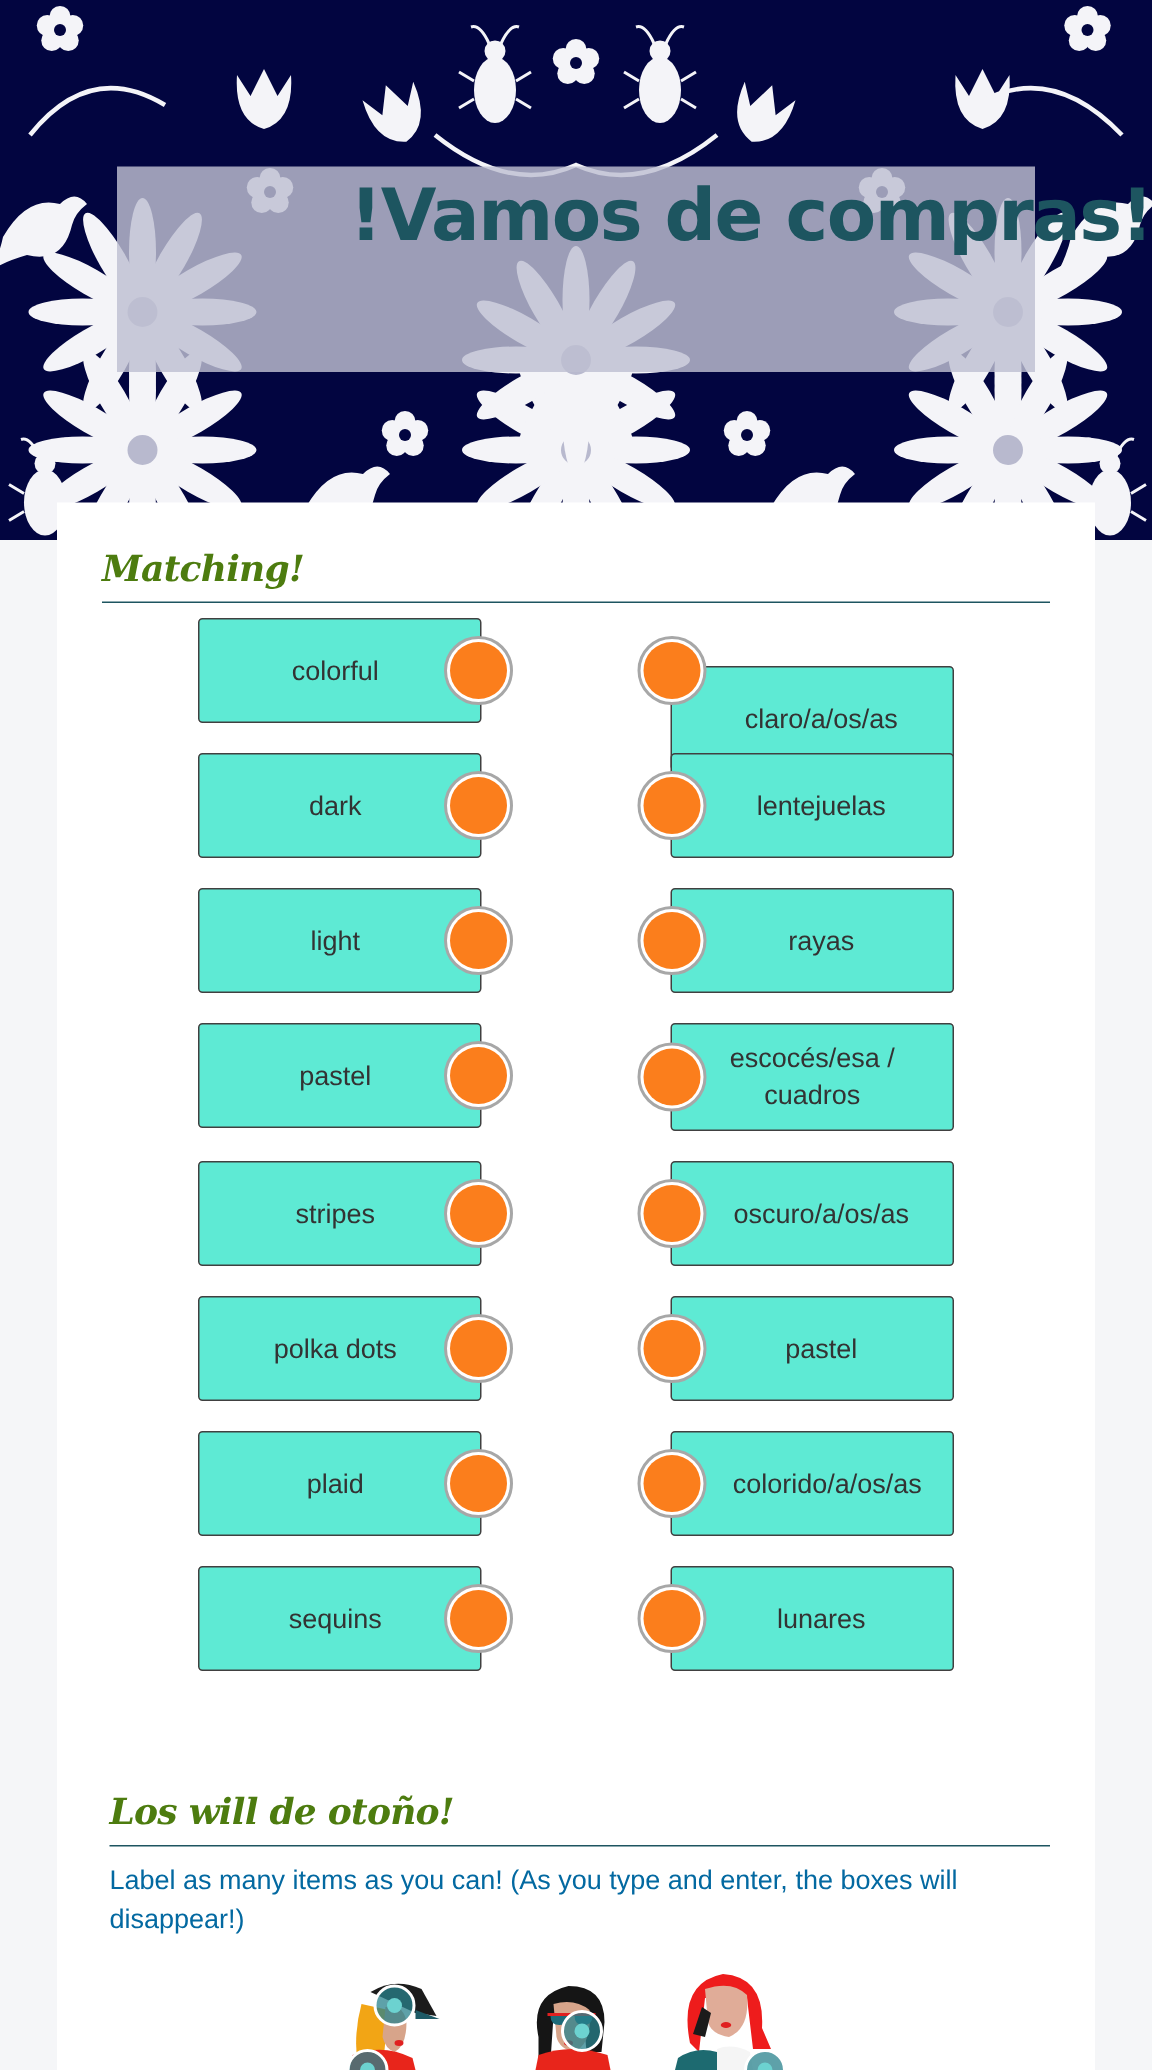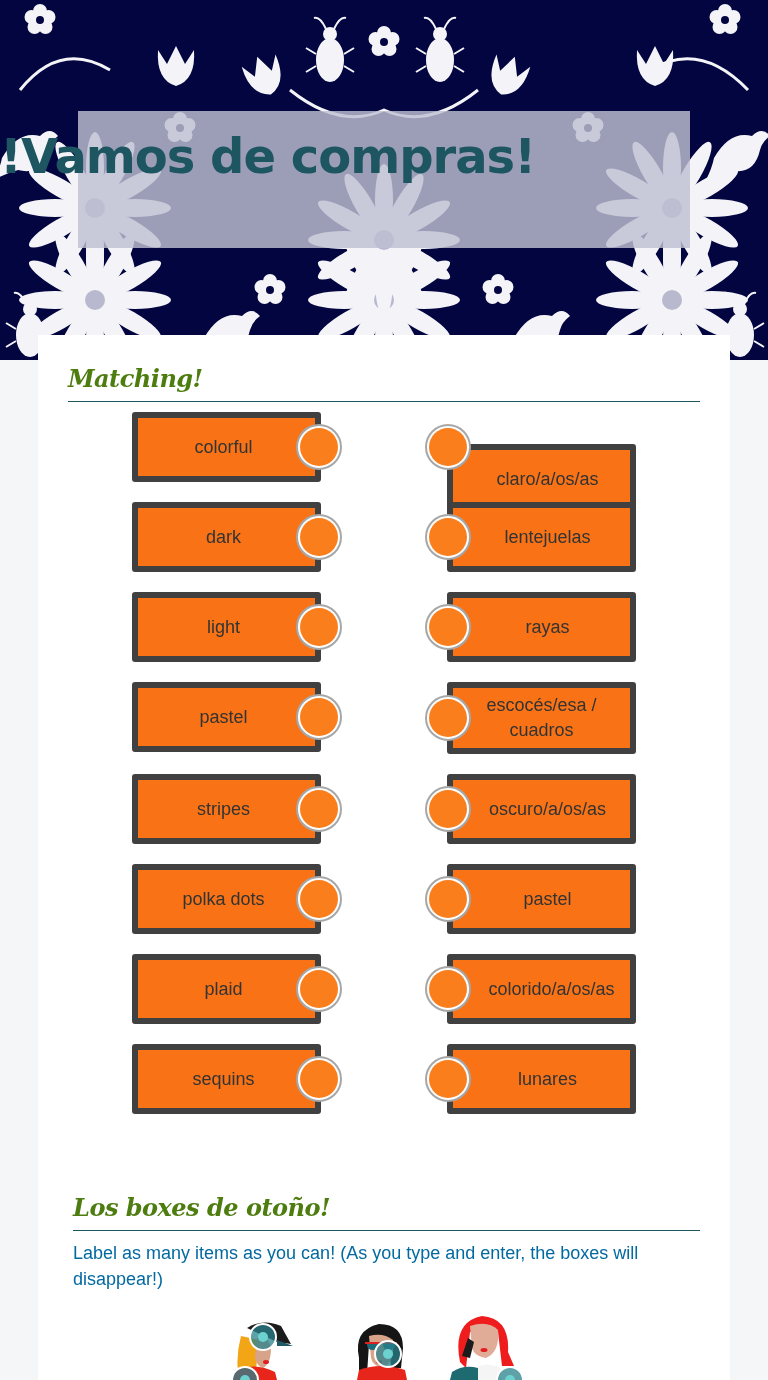--- a/index.html
+++ b/index.html
@@ -3,33 +3,33 @@
 <meta charset="utf-8">
 <style>
   * { box-sizing: border-box; margin: 0; padding: 0; }
   html, body { width: 768px; height: 1380px; overflow: hidden; }
   body { background: #F5F6F8; font-family: "DejaVu Sans", sans-serif; position: relative; }
 
   .banner { position: absolute; left: 0; top: 0; width: 768px; height: 360px; background: #020540; overflow: hidden; }
   .banner svg.pattern { position: absolute; left: 0; top: 0; }
   .title-box { position: absolute; left: 78px; top: 111px; width: 612px; height: 137px;
     background: rgba(190,192,210,0.82); }
-  .title-line { position: absolute; left: 0; width: 100%; text-align: left; color: #1D5560;
-    font-family: "DejaVu Sans", sans-serif; font-weight: bold; letter-spacing: -1px; margin-top: 12px; }
+  .title-line { position: absolute; left: 0; width: 100%; text-align: right; color: #1D5560;
+    font-family: "DejaVu Sans", sans-serif; font-weight: bold; letter-spacing: -1px; }
   .title-1 { top: 116px; font-size: 48px; }
   .title-2 { top: 183px; font-size: 44px; }
 
   .card { position: absolute; left: 38px; top: 335px; width: 692px; height: 1045px; background: #FFFFFF; }
 
   .section-head { position: absolute; color: #4d7c0f; font-family: "DejaVu Serif", serif;
     font-style: italic; font-weight: bold; font-size: 24px; letter-spacing: -0.5px; }
   .divider { position: absolute; height: 1px; background: #1D5560; }
 
-  .match-box { position: absolute; width: 189px; height: 70px; border: 6px solid #404040;
-    border-radius: 3px; background: #f97316; display: flex; align-items: center; justify-content: center;
+  .match-box { position: absolute; width: 189px; height: 70px; border: 1px solid #404040;
+    border-radius: 3px; background: #5eead4; display: flex; align-items: center; justify-content: center;
     text-align: center; font-family: "Liberation Sans", sans-serif; font-size: 18px; color: #333; line-height: 25px; cursor: pointer; }
   .match-box.left { padding-right: 6px; }
   .match-box.right { padding-left: 12px; }
   .dot { position: absolute; width: 46px; height: 46px; border-radius: 50%; background: #fff;
     border: 2px solid #A7A7A7; padding: 2px; cursor: pointer; }
   .dot::after { content: ""; display: block; width: 100%; height: 100%; border-radius: 50%; background: #FB7E1C; }
 
   .instructions { position: absolute; left: 73px; top: 1240px; width: 620px; font-family: "Liberation Sans", sans-serif;
     font-size: 18px; line-height: 26px; color: #0369a1; }
 
@@ -193,21 +193,21 @@
   <div class="match-box left" style="left:132px; top:1044px;text-align:right;">
       <span>sequins</span>
     </div>
   <div class="dot" style="left:296px; top:1056px;"></div>
   <div class="match-box right" style="left:447px; top:1044px;">
       <span>lunares</span>
     </div>
   <div class="dot" style="left:425px; top:1056px;"></div>
 </div>
 
-<div class="section-head" style="left:73px; top:1193px;">Los boxes de otoño!</div>
+<div class="section-head" style="left:73px; top:1193px;">Los will de otoño!</div>
 <div class="divider" style="left:73px; top:1230px; width:627px;"></div>
 <div class="instructions">Label as many items as you can! (As you type and enter, the boxes will disappear!)</div>
 
 <div>
 
   <svg class="figure" style="left:225px; top:1318px;" width="80" height="62" viewBox="0 0 80 62">
     <path d="M22,10 Q38,0 56,8 L66,26 L52,24 Z" fill="#1c1c1c"></path>
     <path d="M52,22 L68,28 L52,28 Z" fill="#1d5a66"></path>
     <path d="M16,18 Q10,40 14,62 L30,62 L34,22 Z" fill="#F2A515"></path>
     <path d="M32,20 Q44,18 46,30 Q46,46 38,50 Q32,48 30,40 Z" fill="#D7A48A"></path>

